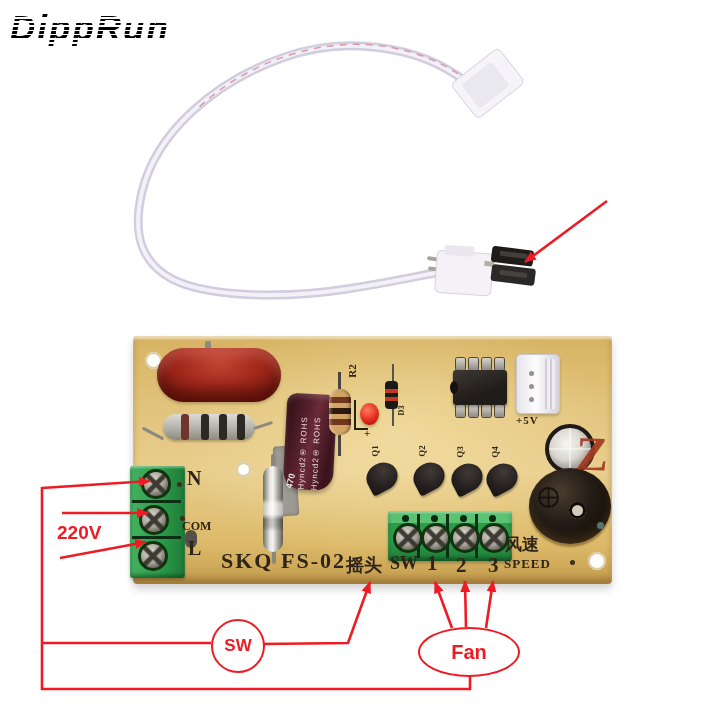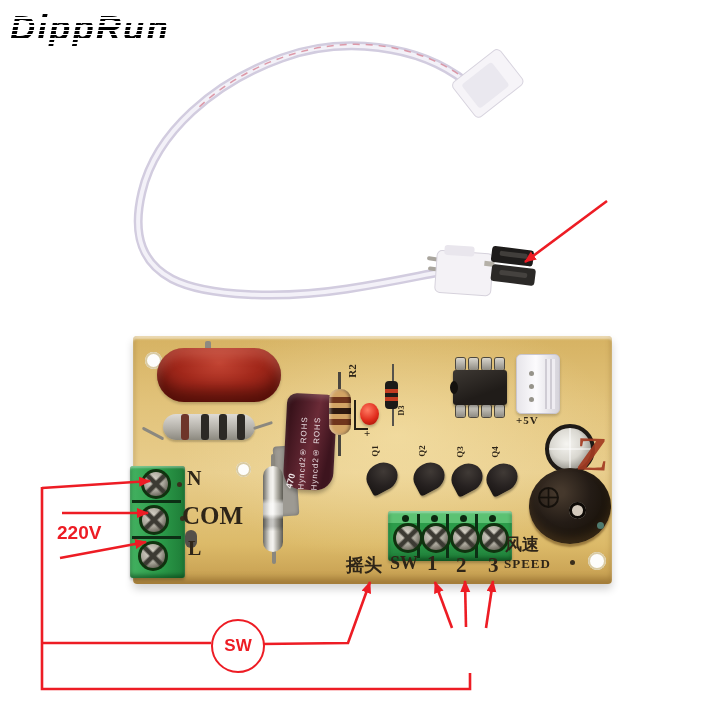--- a/index.html
+++ b/index.html
@@ -138,21 +138,21 @@
   .divv{position:absolute;top:3px;bottom:3px;width:3px;background:#0c2f14;}
   .well{position:absolute;width:30px;height:30px;border-radius:50%;background:#10320f;
      display:flex;align-items:center;justify-content:center;}
   .screw{width:24px;height:24px;border-radius:50%;
      background:
        linear-gradient(45deg,transparent 40%,#3c3a33 46% 54%,transparent 60%),
        linear-gradient(-45deg,transparent 40%,#3c3a33 46% 54%,transparent 60%),
        radial-gradient(circle at 40% 35%,#dfdbd0,#a7a398 50%,#6f6b60 74%,#34322b);}
   .hole4{position:absolute;width:7px;height:7px;border-radius:50%;background:#0b2810;top:4px;}
 
-  .nlbl{font-size:20px;} .comlbl{font-size:25px;} .llbl{font-size:20px;}
+  .nlbl{font-size:20px;} .comlbl{font-size:12px;margin-top:17px;} .llbl{font-size:20px;}
   .padoval{left:52px;top:194px;width:12px;height:18px;border-radius:6px;background:#55504a;}
 
   .model{font-size:22px;letter-spacing:2px;}
   .cjk{font-family:"DejaVu Sans",sans-serif;font-weight:bold;color:#2e2518;}
 </style>
 </head>
 <body>
 
 <div class="stage">
 
@@ -275,20 +275,21 @@
         <div class="screw"></div>
         </div>
       <div class="well" style="left:62px;top:12px;">
         <div class="screw"></div>
         </div>
       <div class="well" style="left:91px;top:12px;">
         <div class="screw"></div>
         </div>
     </div>
 
+    <div class="abs silk model" style="left:88px;top:212px;">SKQ FS-02</div>
     <div class="abs cjk" style="left:213px;top:217px;font-size:18px;">摇头</div>
     <div class="abs silk" style="left:257px;top:217px;font-size:18px;">SW</div>
     <div class="abs silk" style="left:294px;top:215px;font-size:21px;">1</div>
     <div class="abs silk" style="left:323px;top:217px;font-size:21px;">2</div>
     <div class="abs silk" style="left:355px;top:217px;font-size:21px;">3</div>
     <div class="abs cjk" style="left:372px;top:197px;font-size:17px;">风速</div>
     <div class="abs silk" style="left:371px;top:220px;font-size:13px;letter-spacing:1px;">SPEED</div>
   </div>
 
   <svg class="overlay" width="720" height="720" viewBox="0 0 720 720">
@@ -339,15 +340,18 @@
       <path d="M466,627 L465,581" marker-end="url(#arr)"></path>
       <path d="M486,628 L493,581" marker-end="url(#arr)"></path>
     </g>
   </svg>
 
   <div class="lbl-layer">
     <div class="abs red-label v220">220V</div>
     <div class="abs oval sw-oval">
       <span>SW</span>
     </div>
+    <div class="abs oval fan-oval">
+      <span>Fan</span>
+    </div>
   </div>
 
 </div>
 
 </body></html>

